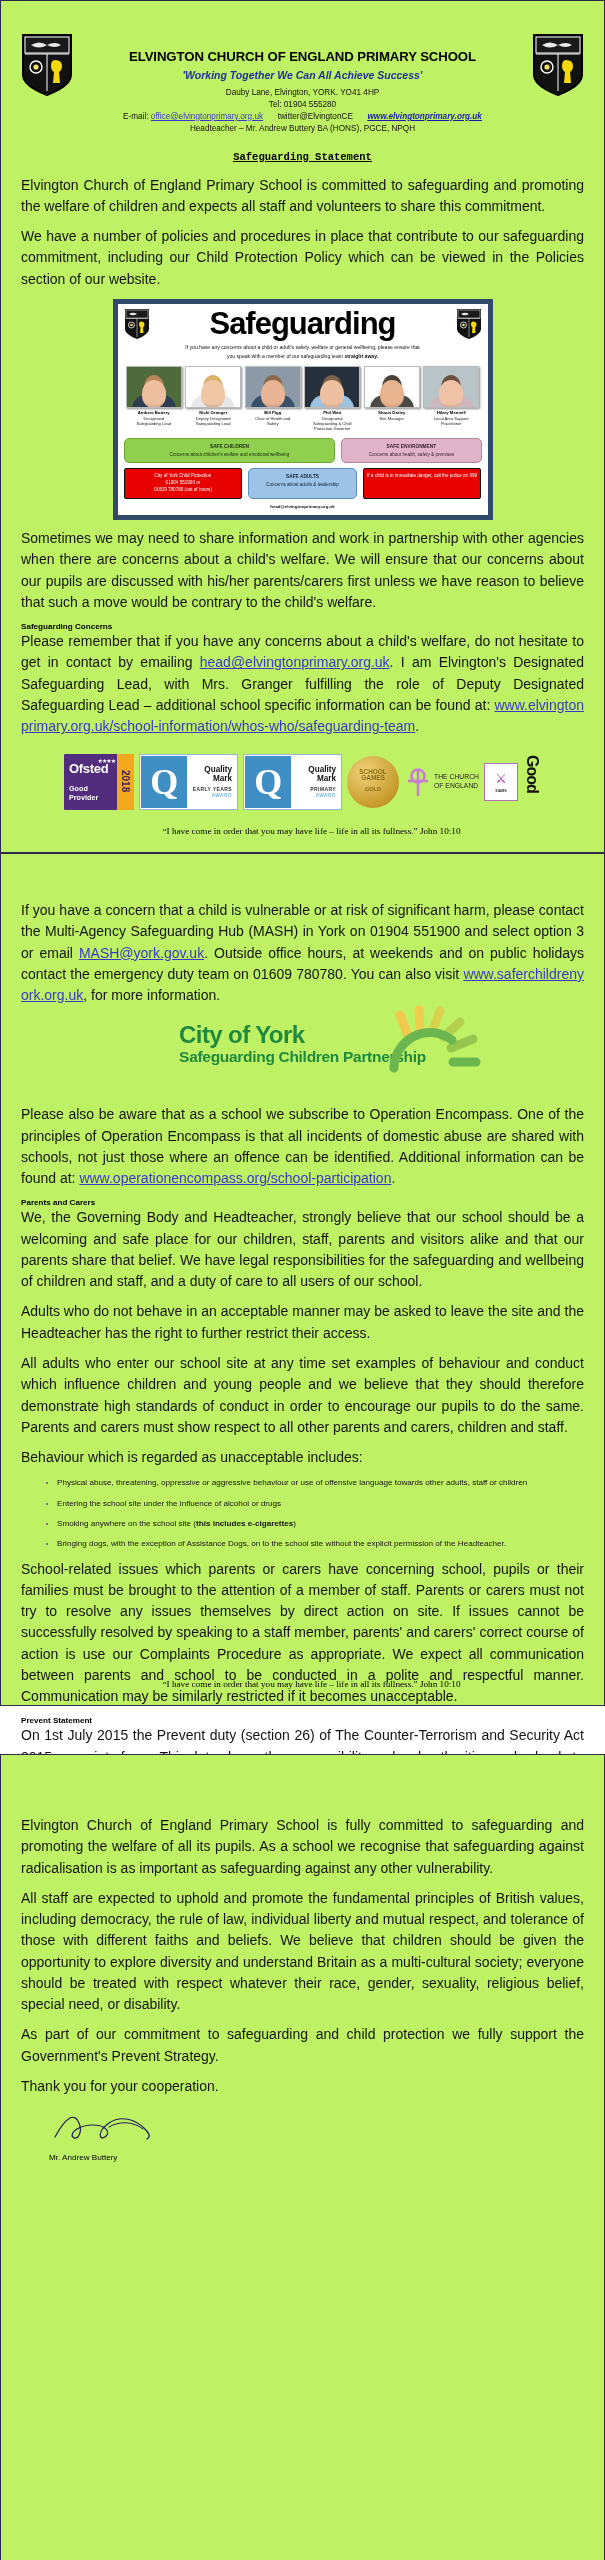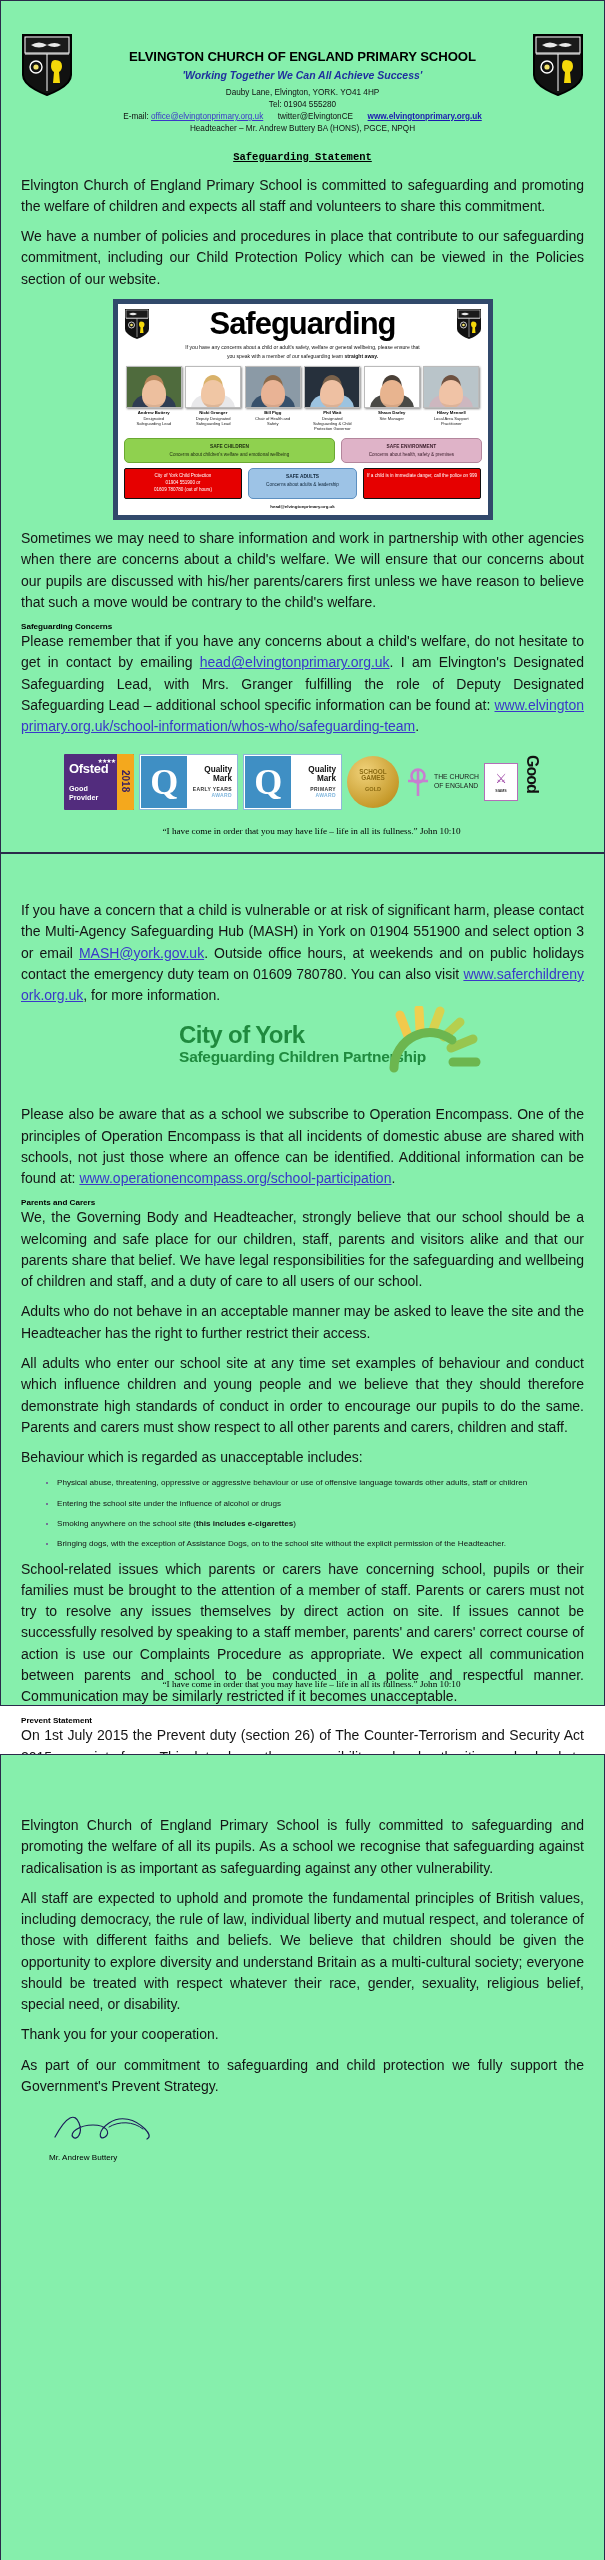--- a/index.html
+++ b/index.html
@@ -3,42 +3,42 @@
 <meta charset="utf-8">
 <style>
   * { box-sizing: border-box; }
   html, body { margin:0; padding:0; }
   body {
     width:605px; background:#ffffff;
     font-family:"Liberation Sans", sans-serif;
     color:#000;
   }
   .page {
-    width:605px; background:#86efac;
+    width:605px; background:#bef264;
     border:1px solid #2a2a4a;
     padding:14px 20px 10px 20px;
     position:relative;
   }
   .page-1 { height:853px; }
   .page-2 { height:853px; }
   .page-3 { height:854px;margin-top:48px; }
 
   
   .letterhead { display:flex; align-items:flex-start; justify-content:center; gap:6px; padding-top:18px;}
   .crest { width:52px; flex:0 0 52px; }
   .crest svg { display:block; width:52px; height:64px; }
   .lh-center { flex:1 1 auto; text-align:center; padding-top:16px; }
   .school-name {
     font-size:13.2px; font-weight:bold; letter-spacing:-0.1px; color:#000;
     font-family:"Liberation Sans", sans-serif; white-space:nowrap;
   }
   .motto { font-size:10.5px; font-weight:bold; color:#1f2f9e; margin-top:5px; font-style:italic; }
   .addr { font-size:8.2px; margin-top:6px; line-height:1.45; color:#111; }
   .addr a { color:#1a1ab0; }
-  .addr .www { color:#1a1ab0; font-weight:bold; text-decoration:underline; }
+  .addr .www { color:#1a1ab0; font-weight:bold; text-decoration:underline;font-style:italic; }
   .addr .row-inline { display:block; }
   .addr .sp { display:inline-block; width:10px; }
 
   
   .doc-title {
     text-align:center; font-weight:bold; font-size:10.5px;
     text-decoration:underline; margin:16px 0 12px 0;font-family:Liberation Mono, monospace;
   }
   p.body {
     font-size:14px; line-height:1.52; text-align:justify;
@@ -466,22 +466,22 @@
   <p class="body">On 1st July 2015 the Prevent duty (section 26) of The Counter-Terrorism and Security Act 2015 came into force. This duty places the responsibility on local authorities and schools to have due regard to the need to prevent people from being drawn into terrorism.</p>
 
   <div class="page-footer-quote">“I have come in order that you may have life – life in all its fullness.” John 10:10</div>
 </div>
 
 <div class="page page-3">
   <div class="pad-top-3"></div>
 
   <p class="body">Elvington Church of England Primary School is fully committed to safeguarding and promoting the welfare of all its pupils. As a school we recognise that safeguarding against radicalisation is as important as safeguarding against any other vulnerability.</p>
   <p class="body">All staff are expected to uphold and promote the fundamental principles of British values, including democracy, the rule of law, individual liberty and mutual respect, and tolerance of those with different faiths and beliefs. We believe that children should be given the opportunity to explore diversity and understand Britain as a multi-cultural society; everyone should be treated with respect whatever their race, gender, sexuality, religious belief, special need, or disability.</p>
+  <p class="body">As part of our commitment to safeguarding and child protection we fully support the Government's Prevent Strategy.</p>
   <p class="body">Thank you for your cooperation.</p>
-  <p class="body">As part of our commitment to safeguarding and child protection we fully support the Government's Prevent Strategy.</p>
 
   <div class="sig">
     <svg width="120" height="40" viewBox="0 0 120 40">
       <path d="M6 30 C18 8, 26 6, 30 16 C34 26, 28 34, 24 30 C20 26, 30 18, 44 18 C58 18, 62 26, 56 30 C50 34, 48 24, 60 16 C72 8, 86 12, 96 22 C100 26, 102 30, 98 32" fill="none" stroke="#1b1b5a" stroke-width="1.2" stroke-linecap="round"></path>
       <path d="M60 20 C70 14, 84 14, 94 22" fill="none" stroke="#1b1b5a" stroke-width="1" stroke-linecap="round"></path>
     </svg>
     <div class="sig-name">Mr. Andrew Buttery</div>
   </div>
 
   <div class="page-footer-quote">“I have come in order that you may have life – life in all its fullness.” John 10:10</div>

